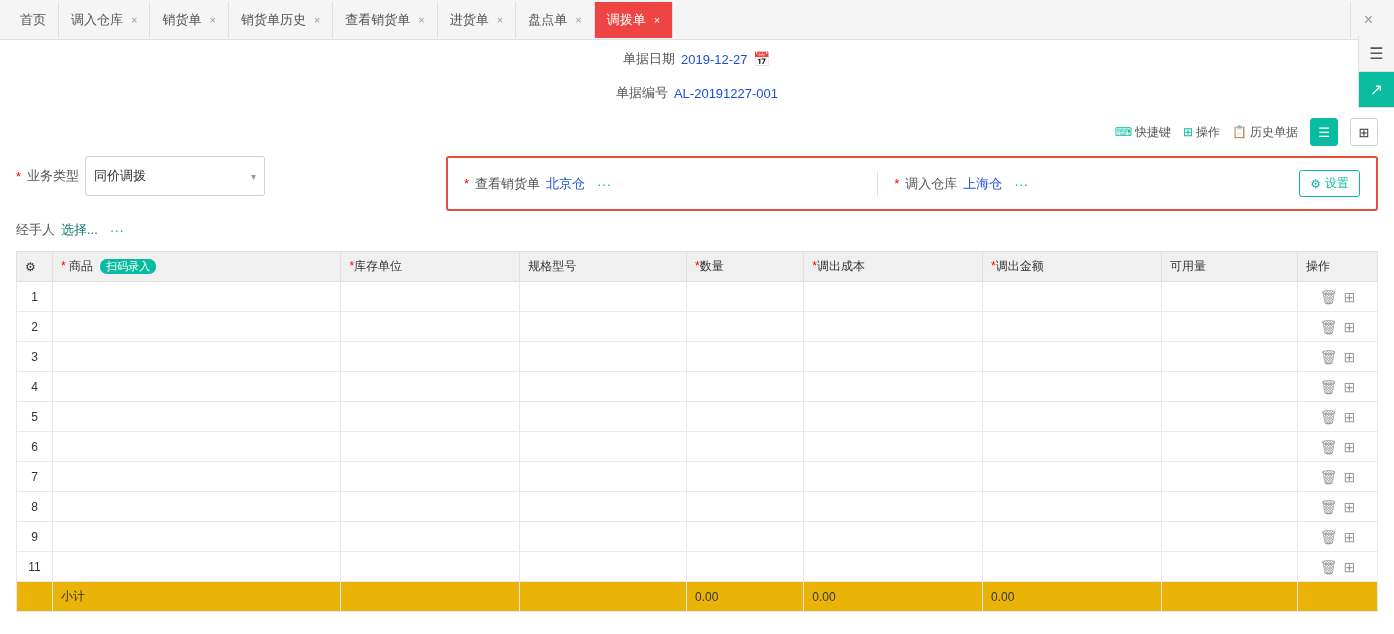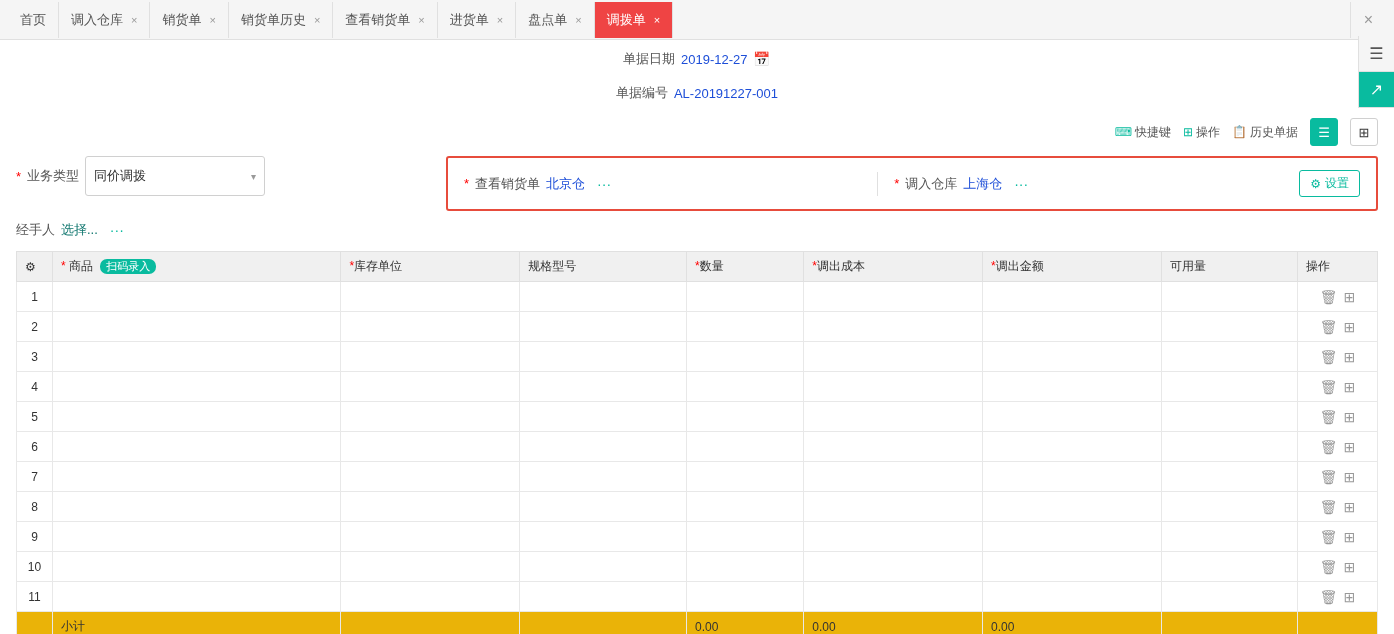--- a/index.html
+++ b/index.html
@@ -517,31 +517,20 @@
             <td></td>
             <td></td>
             <td></td>
             <td></td>
             <td></td>
             <td></td>
             <td></td>
             <td class="col-actions"><span class="icon-btn-small">🗑</span><span class="icon-btn-small">⊞</span></td>
           </tr>
         <tr>
-            <td class="row-num">10</td>
-            <td></td>
-            <td></td>
-            <td></td>
-            <td></td>
-            <td></td>
-            <td></td>
-            <td></td>
-            <td class="col-actions"><span class="icon-btn-small">🗑</span><span class="icon-btn-small">⊞</span></td>
-          </tr>
-        <tr>
             <td class="row-num">11</td>
             <td></td>
             <td></td>
             <td></td>
             <td></td>
             <td></td>
             <td></td>
             <td></td>
             <td class="col-actions"><span class="icon-btn-small">🗑</span><span class="icon-btn-small">⊞</span></td>
           </tr>

